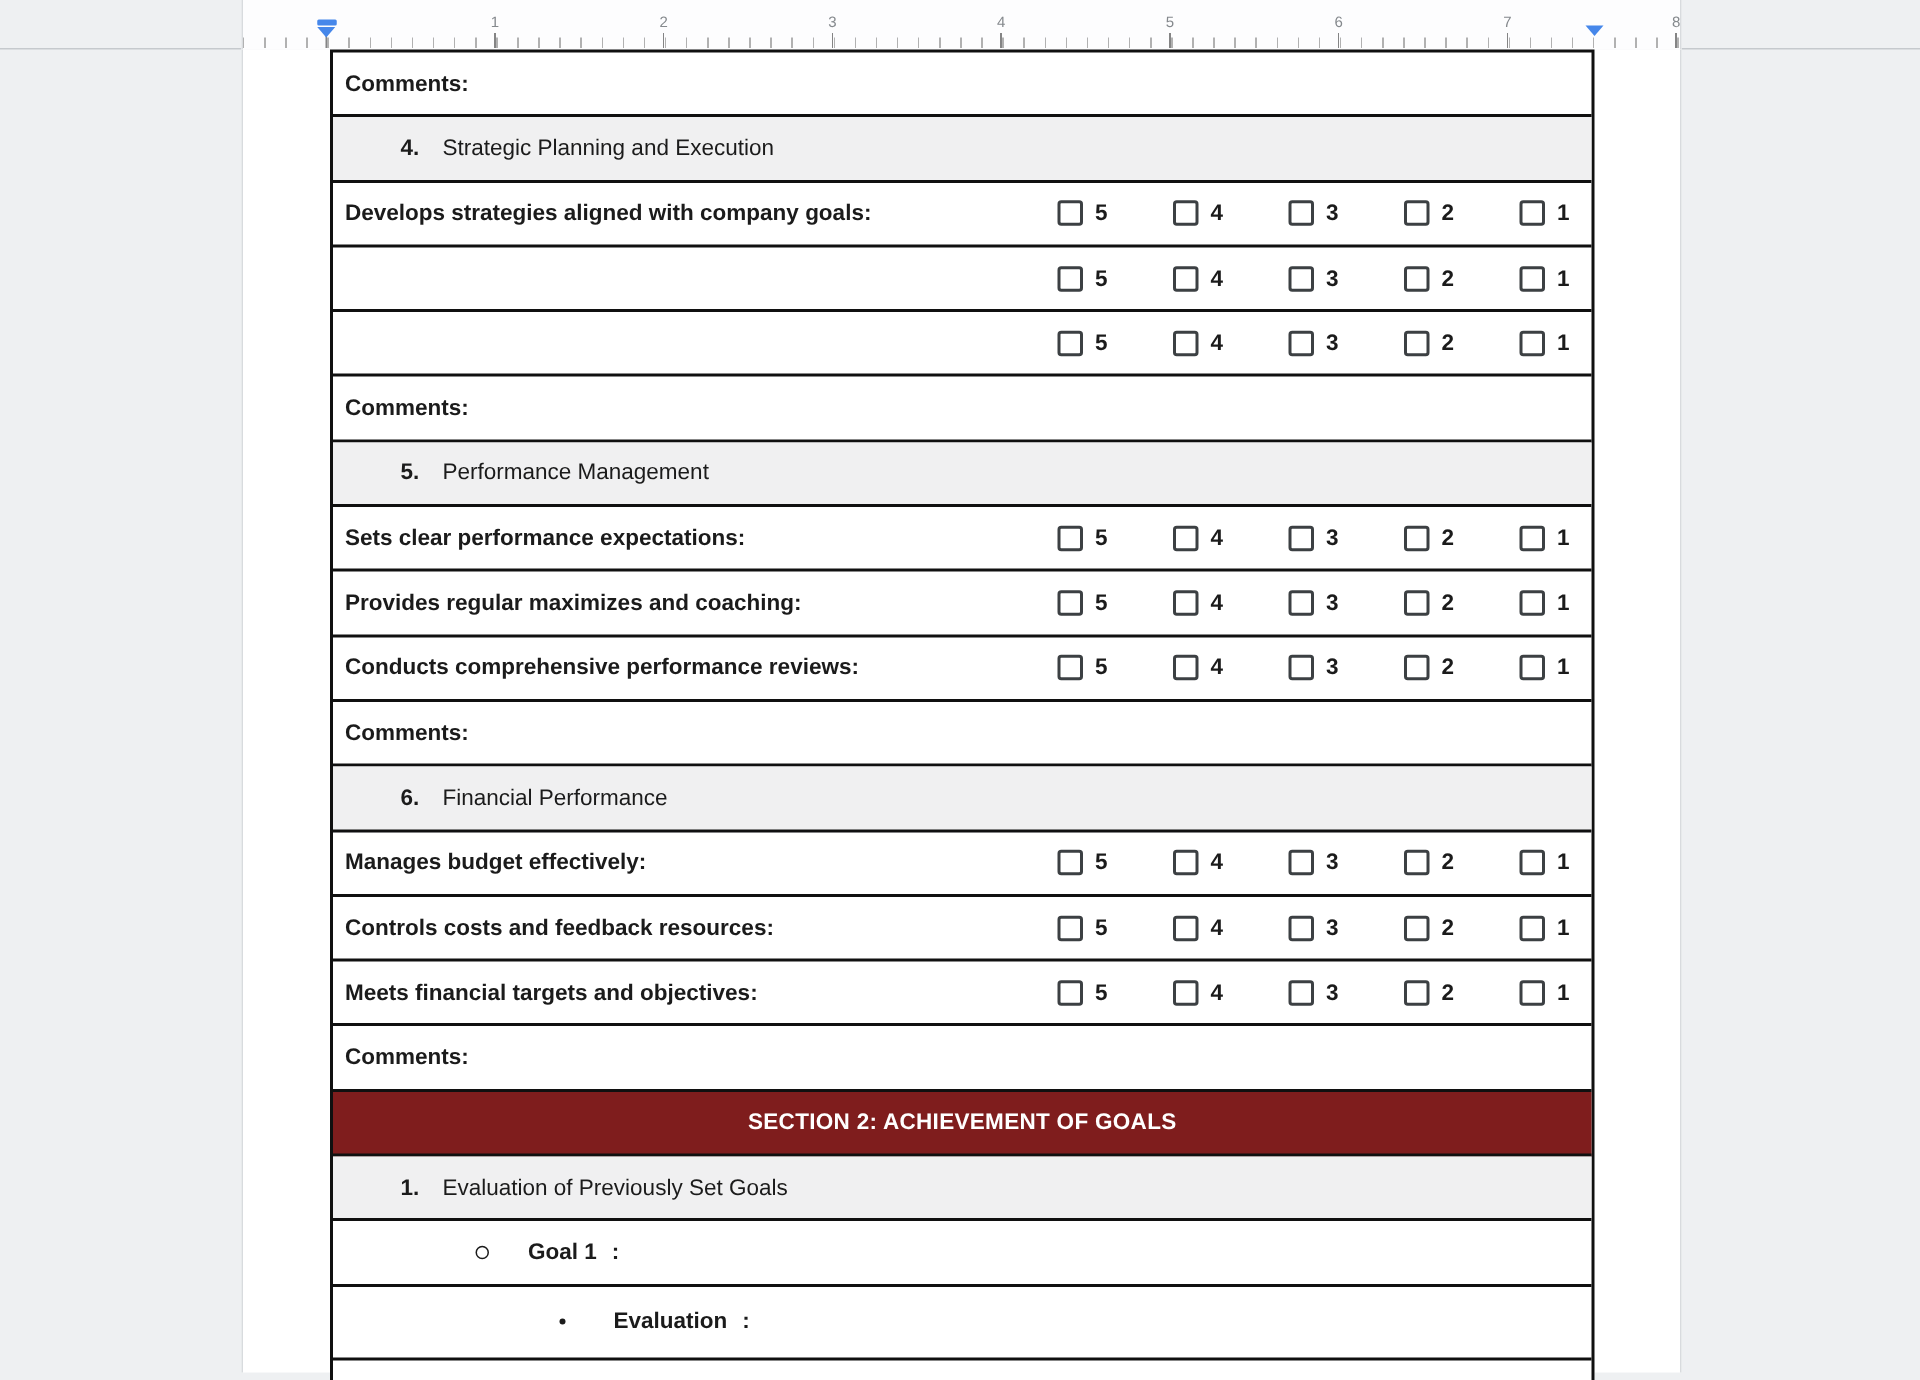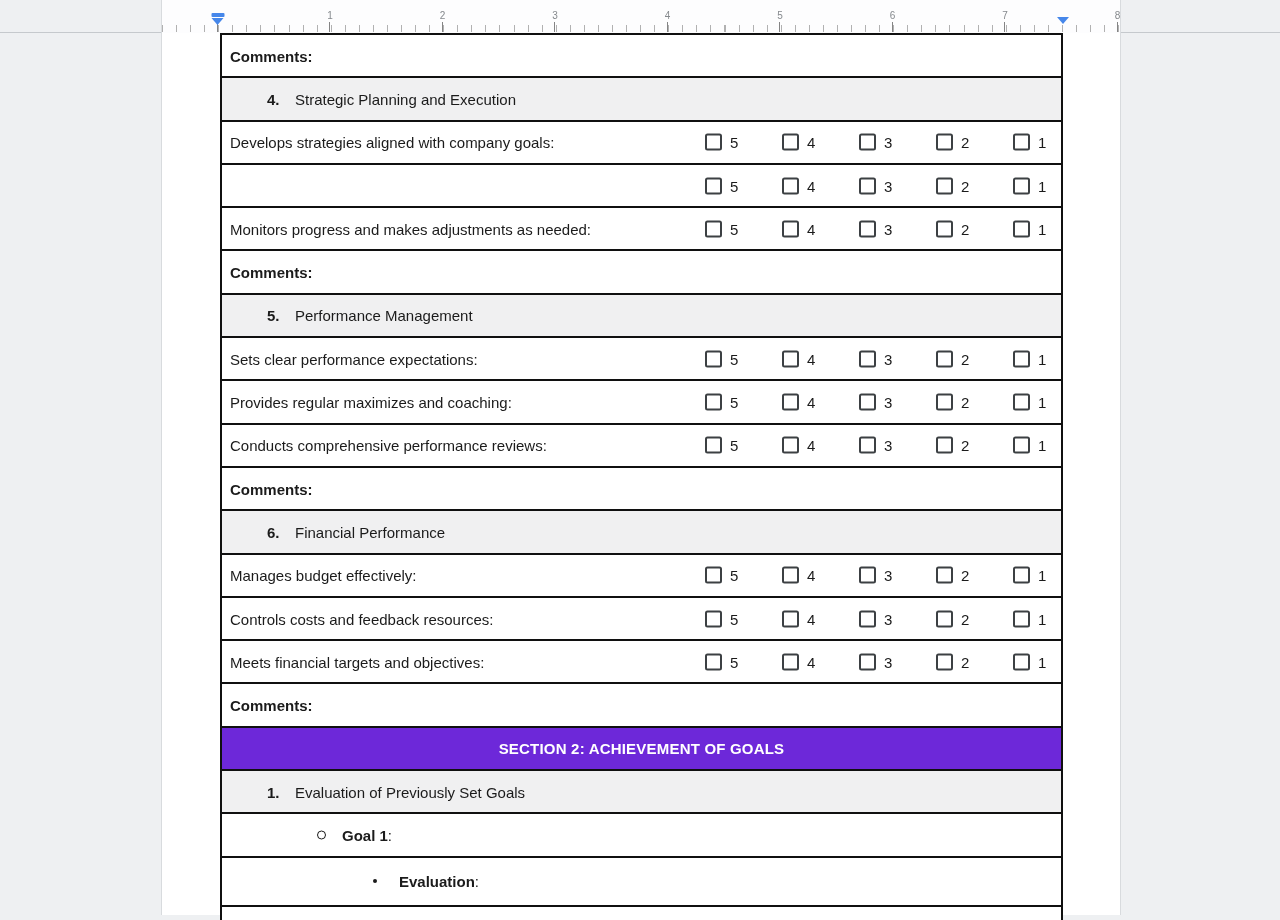--- a/index.html
+++ b/index.html
@@ -47,44 +47,44 @@
   .form-table{
     position:absolute;left:58px;top:0;width:843px;
     border:2px solid #101010;box-sizing:border-box;background:#fff;
   }
   .row{
     position:relative;height:43.3px;border-bottom:2px solid #101010;box-sizing:border-box;
     font-size:15px;color:#1b1b1b;
   }
   .row:last-child{border-bottom:none;}
   .row--section{background:#f0f0f1;}
-  .row--banner{background:#6d28d9;}
+  .row--banner{background:#7f1d1d;}
   .row--bullet-dot{height:49px;}
   .row--empty{height:24px;}
-  .abs{position:absolute;top:50%;transform:translateY(-50%);white-space:nowrap;}
+  .abs{position:absolute;top:50%;transform:translateY(-50%);white-space:nowrap;font-weight:bold;}
   .bold{font-weight:bold;}
   .cell-label{left:8px;}
   .sec-num{left:45px;font-weight:bold;}
   .sec-title{left:73px;font-weight:normal;}
   .banner-text{
     left:50%;transform:translate(-50%,-50%);color:#ffffff;font-weight:bold;letter-spacing:.2px;
   }
   .ratings{left:483px;display:flex;gap:44px;align-items:center;}
   .cb-item{display:flex;align-items:center;width:33px;cursor:pointer;}
   .cb-box{
     width:13px;height:13px;border:2px solid #3c4043;border-radius:2.5px;
     background:#fff;flex:none;
   }
   .cb-num{margin-left:8px;color:#1b1b1b;}
   .bullet-circle{
     left:95px;width:7px;height:7px;border:1.5px solid #1b1b1b;border-radius:50%;
     box-sizing:content-box;background:#fff;
   }
   .bullet-dot{left:151px;width:4px;height:4px;background:#1b1b1b;border-radius:50%;}
-  .g-text{display:inline;}
+  .g-text{display:inline;margin-left:10px;}
 </style>
 </head>
 <body>
 
 <div class="canvas">
 
   <div class="ruler">
     <div class="ruler-side left"></div>
     <div class="ruler-side right"></div>
     <div class="ruler-strip">
@@ -162,21 +162,20 @@
               <span class="cb-box"></span>
               <span class="cb-num">2</span>
             </span>
             <span class="cb-item">
               <span class="cb-box"></span>
               <span class="cb-num">1</span>
             </span>
           </div>
         </div>
         <div class="row row--rating">
-          <span class="abs cell-label">Monitors progress and makes adjustments as needed:</span>
           <div class="abs ratings">
             <span class="cb-item">
               <span class="cb-box"></span>
               <span class="cb-num">5</span>
             </span>
             <span class="cb-item">
               <span class="cb-box"></span>
               <span class="cb-num">4</span>
             </span>
             <span class="cb-item">

